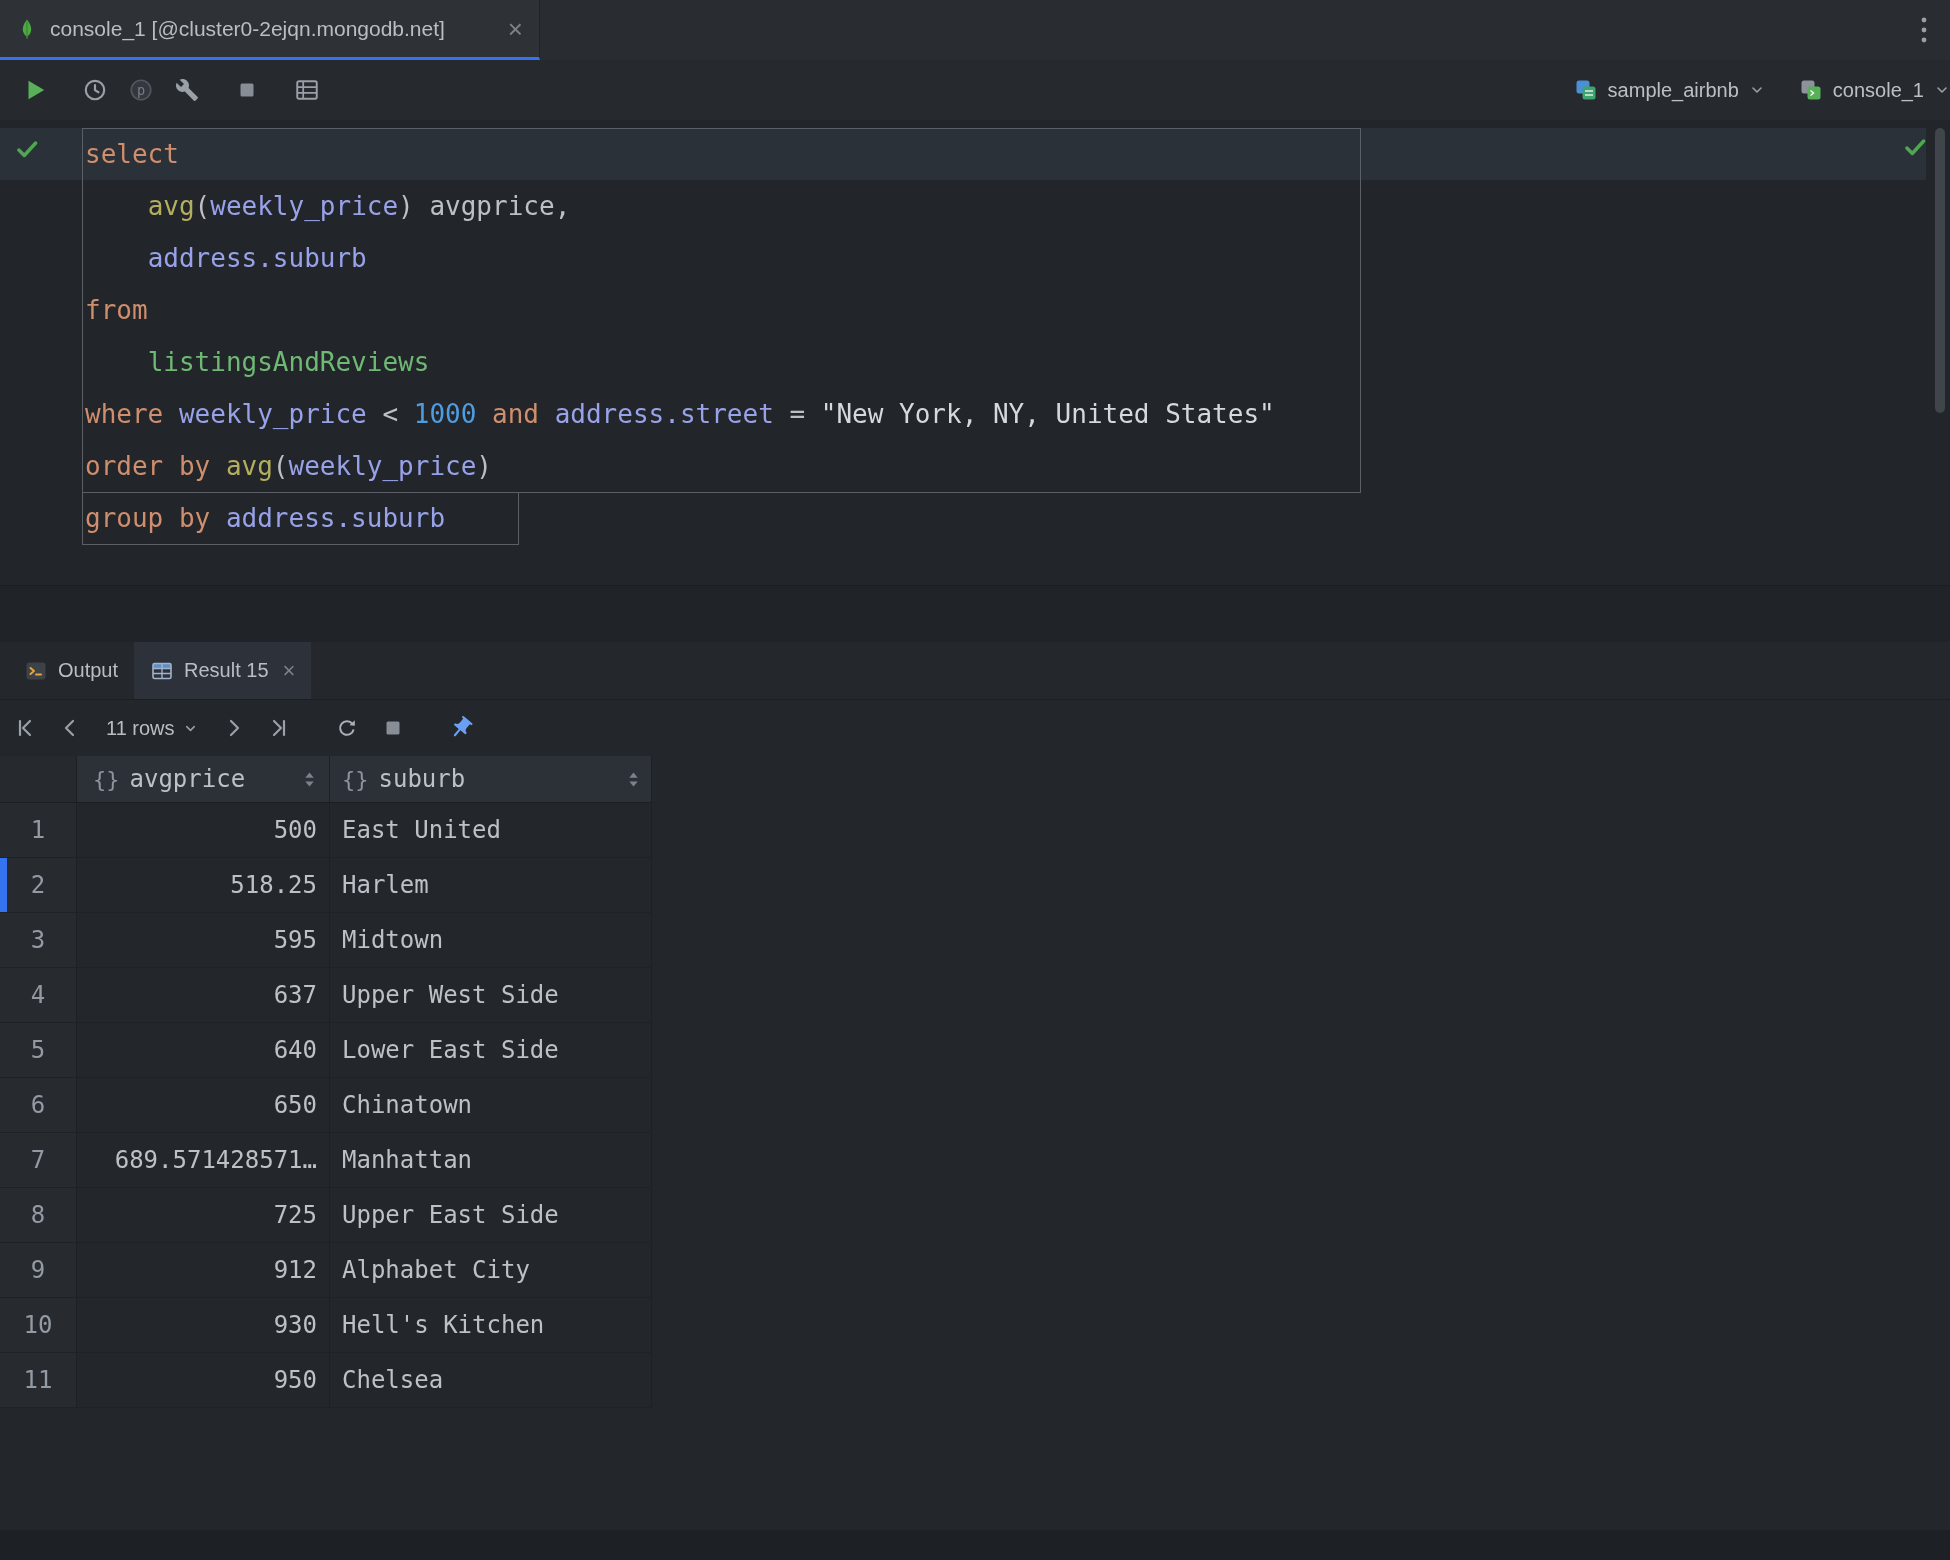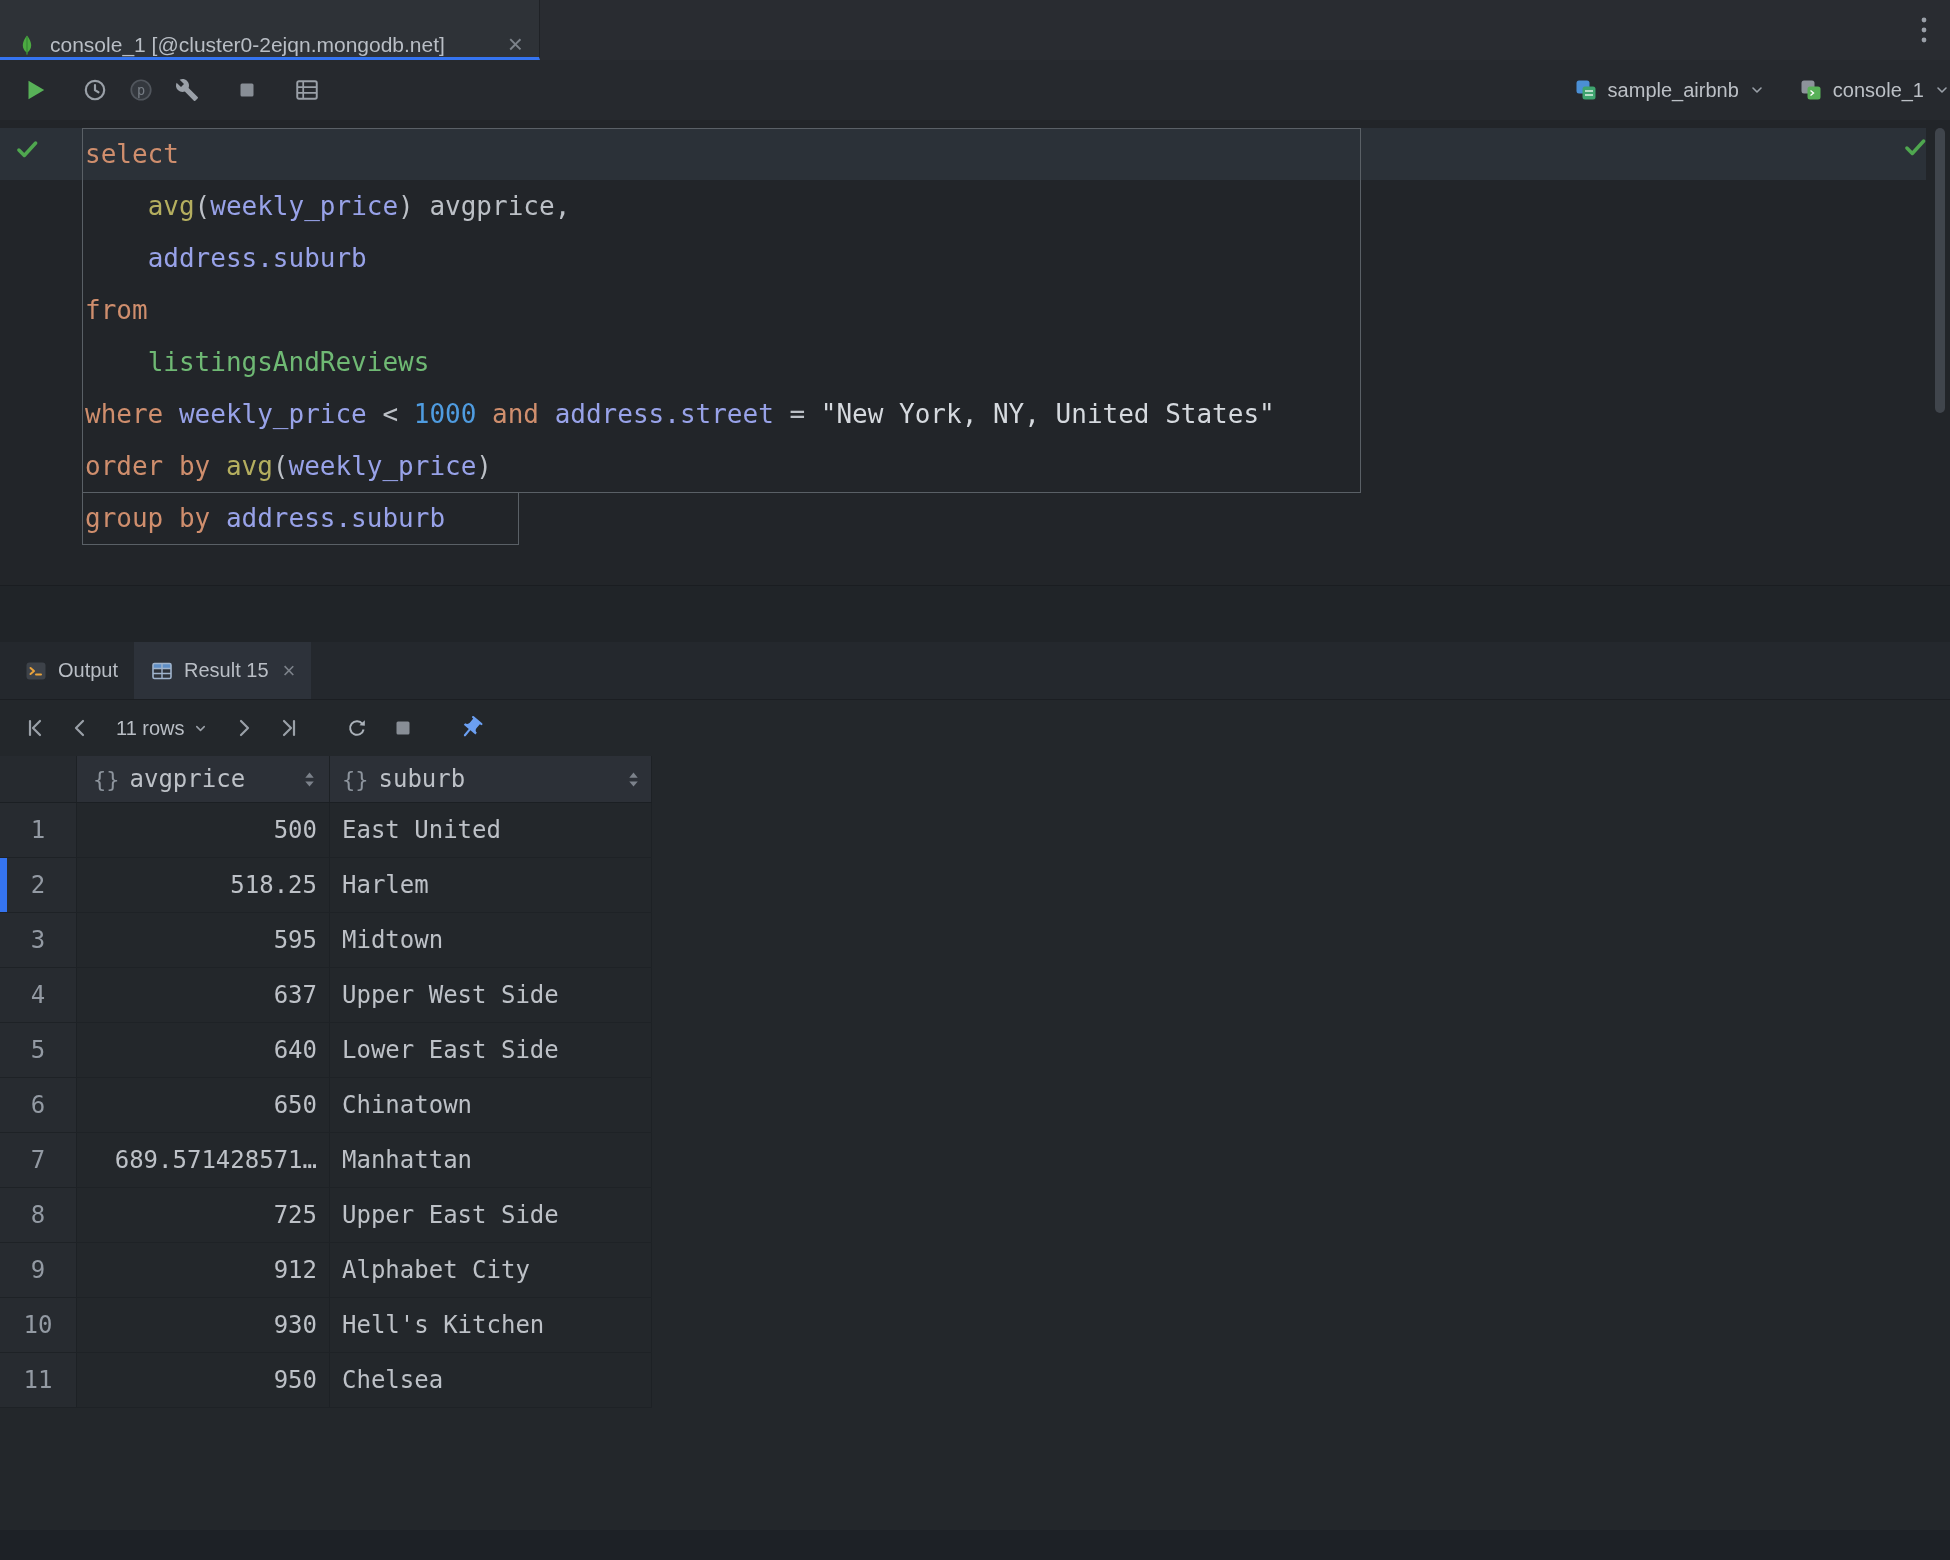--- a/index.html
+++ b/index.html
@@ -3,21 +3,21 @@
 <meta charset="utf-8">
 <style>
   html,body{margin:0;padding:0;background:#222529;}
   body{width:1950px;height:1560px;position:relative;overflow:hidden;
        font-family:"Liberation Sans",sans-serif;color:#bcc0c6;}
   .app{position:absolute;inset:0;}
 
   
   .tabbar{position:absolute;top:0;left:0;right:0;height:60px;background:#292c31;
           display:flex;align-items:stretch;border-bottom:1px solid #1f2226;}
-  .tab{display:flex;align-items:flex-end;gap:12px;width:540px;box-sizing:border-box;
+  .tab{display:flex;align-items:center;gap:12px;width:540px;box-sizing:border-box;
        padding:0 16px;background:#2e3237;border-right:1px solid #1f2226;
        border-bottom:3px solid #3574f0;font-size:21px;color:#b9bec5;cursor:pointer;}
   .tab-title{white-space:nowrap;overflow:hidden;text-overflow:ellipsis;}
   .tab-close{margin-left:auto;color:#7c828a;font-size:26px;line-height:1;cursor:pointer;}
   .kebab{position:absolute;right:10px;top:0;height:60px;display:flex;align-items:center;
          padding:0 12px;cursor:pointer;}
 
   
   .toolbar{position:absolute;top:60px;left:0;right:0;height:60px;background:#26292e;
            display:flex;align-items:center;padding-left:12px;box-sizing:border-box;}
@@ -58,21 +58,21 @@
   .results{position:absolute;top:642px;left:0;right:0;height:888px;background:#23272b;}
   .res-tabs{position:absolute;top:0;left:0;right:0;height:58px;display:flex;
             align-items:stretch;padding-left:8px;border-bottom:1px solid #1b1e22;
             background:#24282d;box-sizing:border-box;}
   .res-tab{display:flex;align-items:center;gap:10px;padding:0 16px;font-size:20px;
            color:#b9bec5;cursor:pointer;}
   .res-tab.selected{background:#2d323a;}
   .tab-close.sm{font-size:22px;margin-left:4px;}
 
   .res-toolbar{position:absolute;top:58px;left:0;right:0;height:56px;display:flex;
-               align-items:center;padding-left:14px;gap:4px;background:#23272b;}
+               align-items:center;padding-left:4px;gap:4px;background:#23272b;}
   .pbtn{width:42px;height:42px;display:flex;align-items:center;justify-content:center;
         border-radius:6px;cursor:pointer;flex:0 0 auto;}
   .pbtn.gap{margin-left:22px;}
   .rows-label{display:flex;align-items:center;gap:8px;font-size:20px;color:#b9bec5;
               margin:0 10px;cursor:pointer;}
 
   
   .grid{position:absolute;top:114px;left:0;width:652px;
         font-family:"DejaVu Sans Mono",monospace;font-size:24px;}
   .grid-header{display:flex;height:46px;background:#2c3037;border-bottom:1px solid #1b1f23;}

